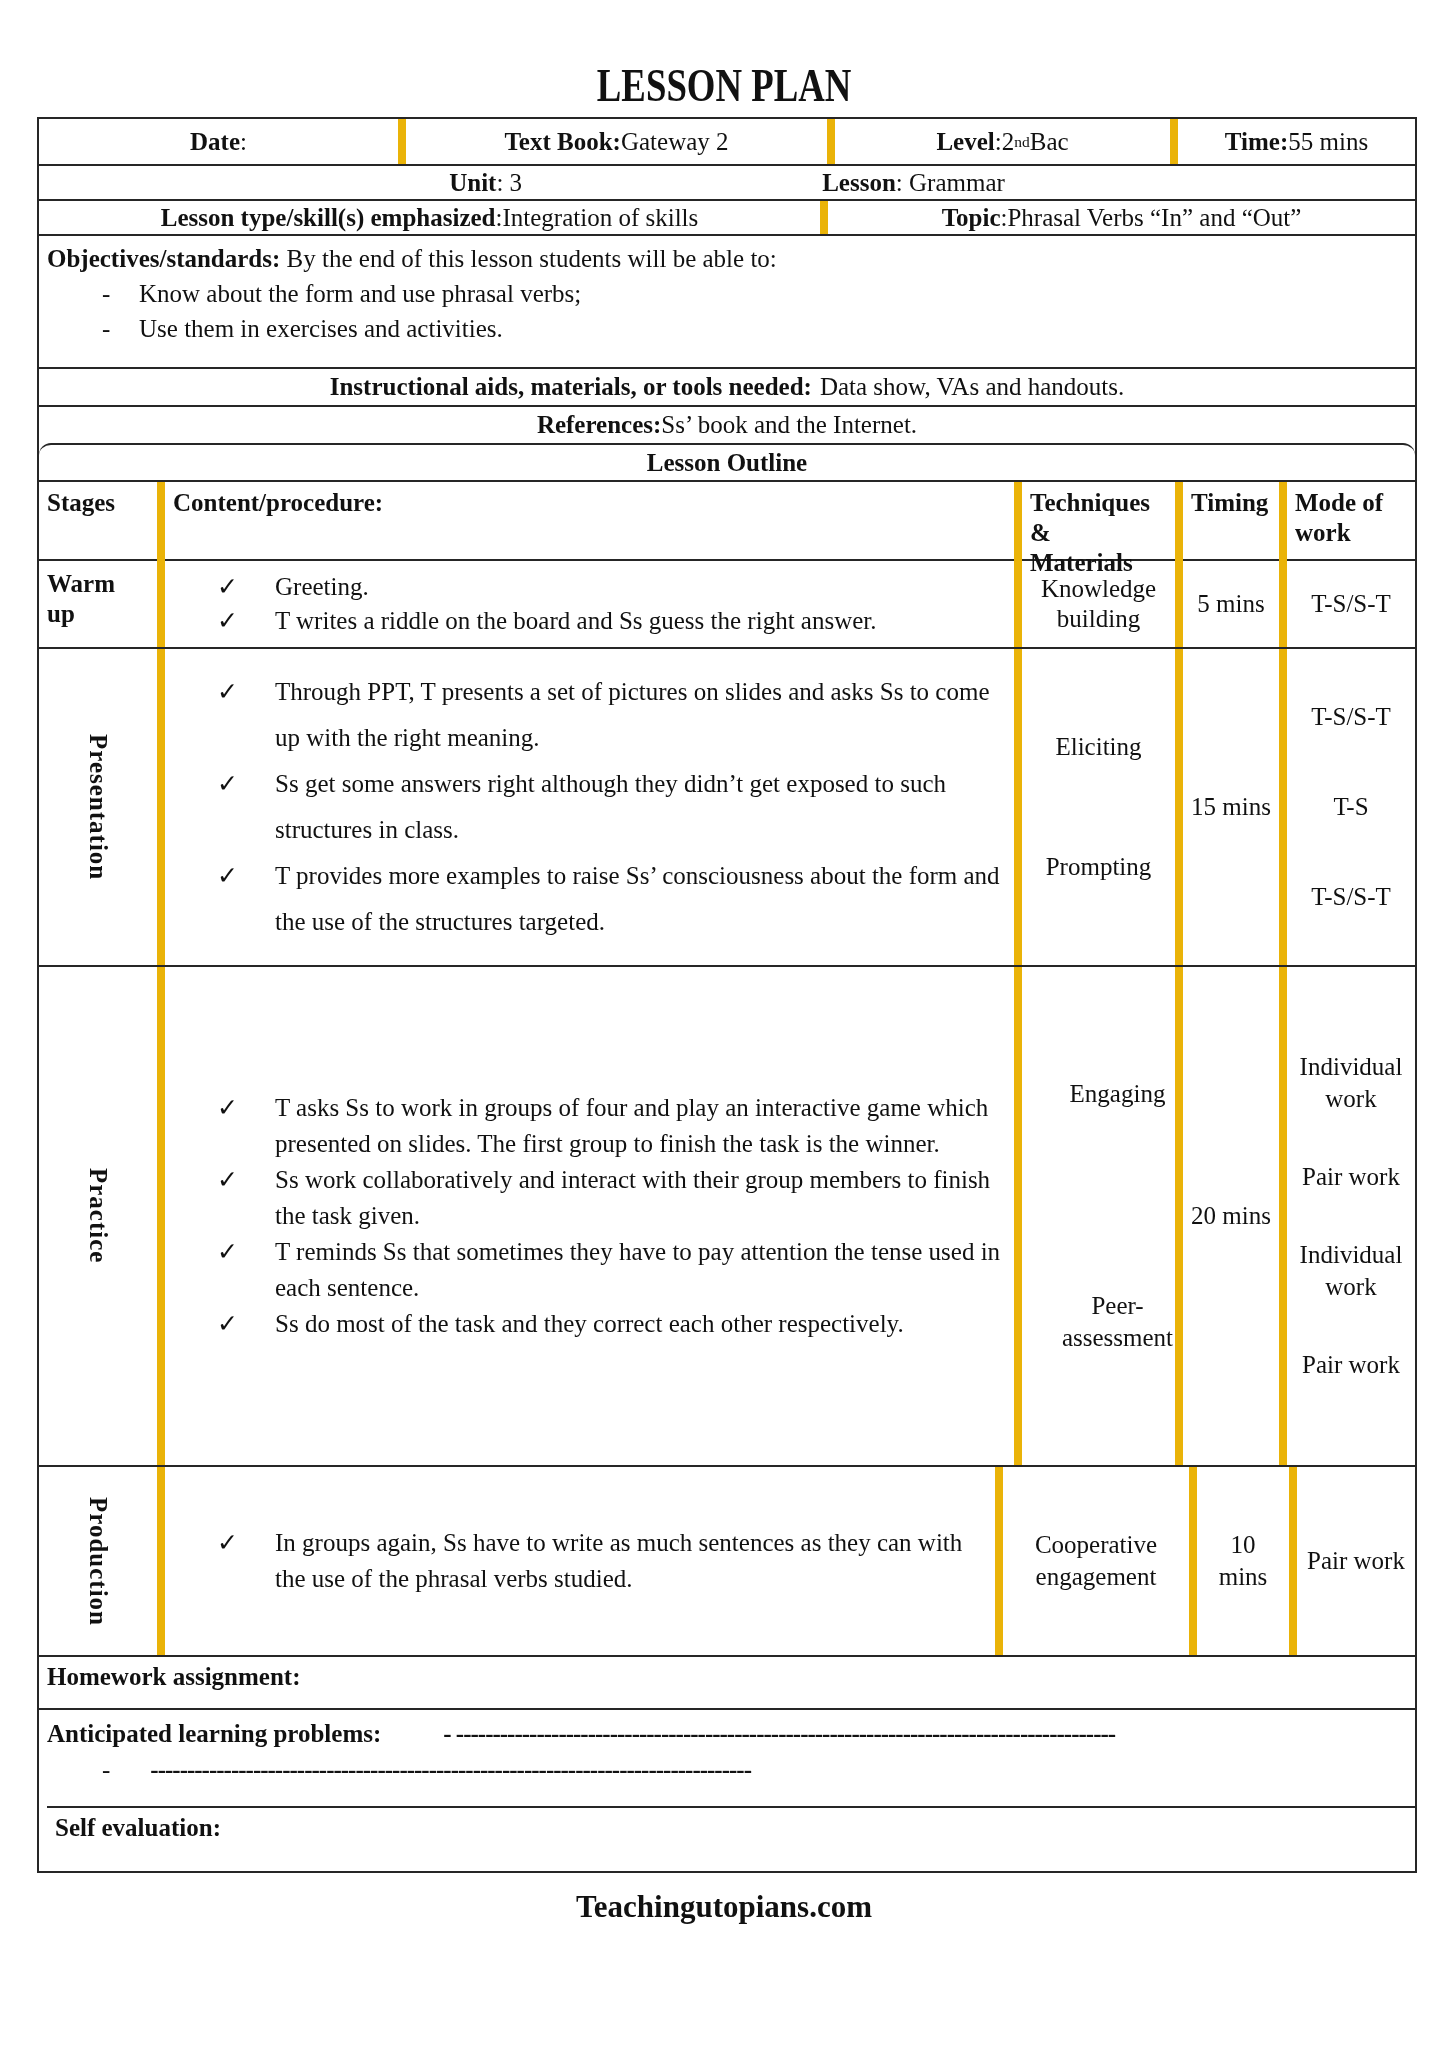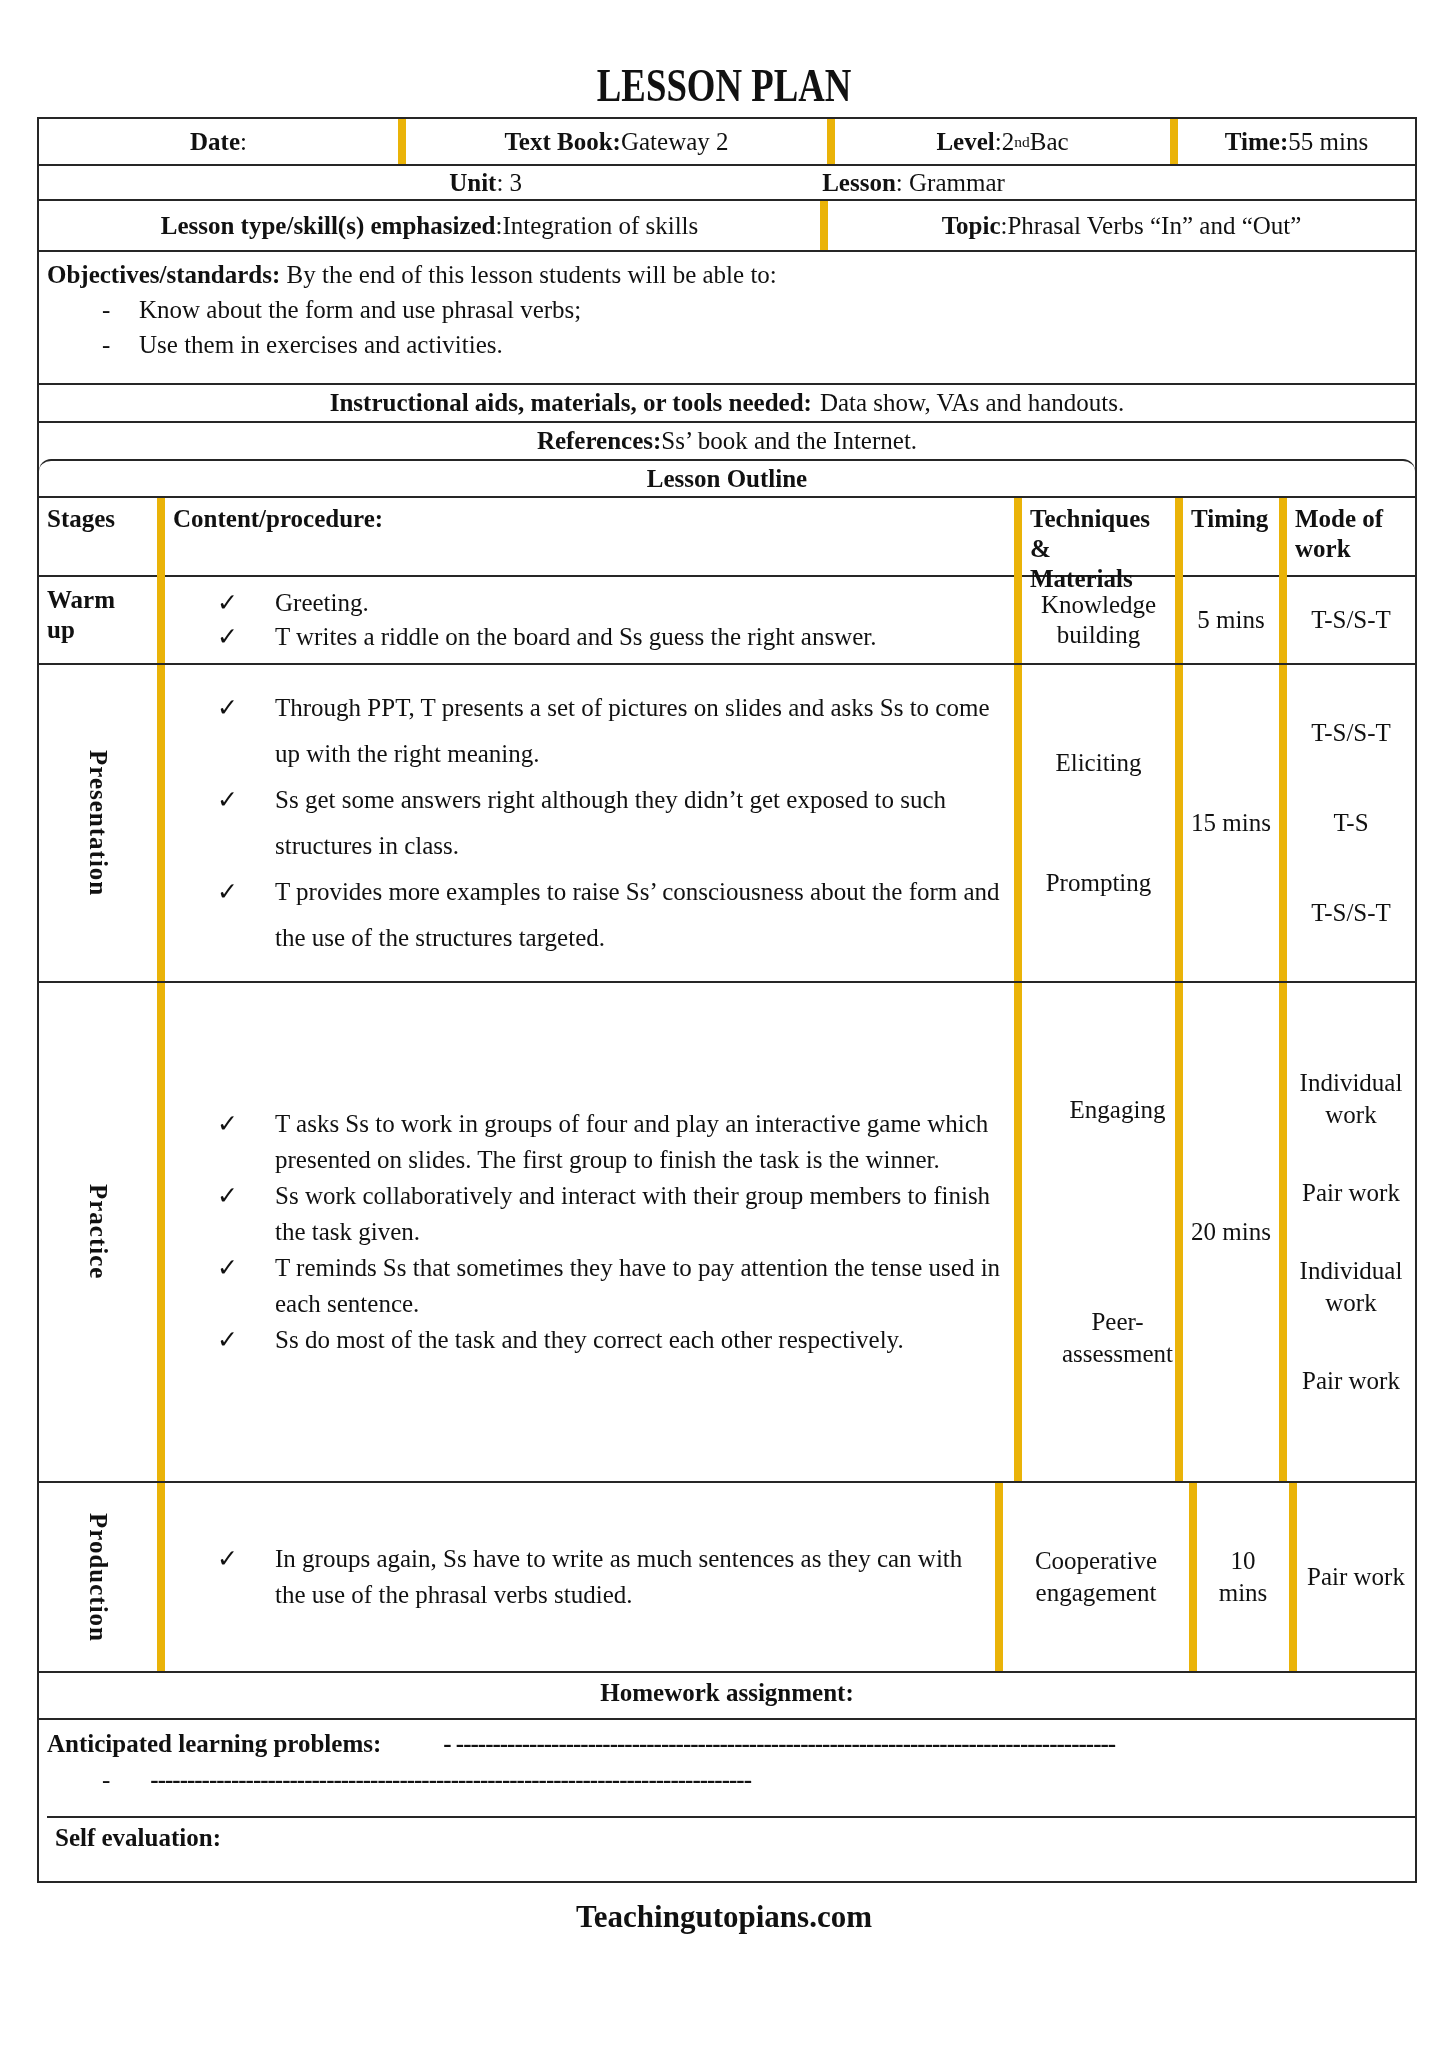--- a/index.html
+++ b/index.html
@@ -17,30 +17,30 @@
   .trow{display:grid;box-sizing:border-box;}
   .trow + .trow{border-top:2px solid #262626;}
   .cell{box-sizing:border-box;padding:0 8px;display:flex;flex-direction:column;justify-content:center;}
   .cell + .cell{border-left:8px solid #eab308;}
   .lbl{font-weight:bold;}
   .inline{flex-direction:row;align-items:center;white-space:nowrap;}
   sup{font-size:.62em;line-height:0;}
   
   .g-info1{grid-template-columns:359px 429px 343px 245px;height:45px;}
   .g-unit{grid-template-columns:1376px;height:35px;}
-  .g-type{grid-template-columns:781px 595px;height:51px;}
+  .g-type{grid-template-columns:781px 595px;height:35px;}
   .g-obj{grid-template-columns:1376px;height:133px;}
   .g-aids{grid-template-columns:1376px;height:38px;}
   .g-refs{grid-template-columns:1376px;height:38px;}
   .g-ltitle{grid-template-columns:1376px;height:37px;border-radius:12px;}
   .g-outline{grid-template-columns:118px 857px 161px 104px 136px;}
   .g-prod{grid-template-columns:118px 838px 194px 100px 126px;}
   .h-ohead{height:79px;} .h-warm{height:88px;} .h-pres{height:318px;}
   .h-prac{height:500px;} .h-prod{height:190px;}
-  .g-hw{grid-template-columns:1376px;height:47px;text-align:center;}
+  .g-hw{grid-template-columns:1376px;height:53px;}
   .g-ant{grid-template-columns:1376px;height:98px;}
   .g-self{grid-template-columns:1376px;height:65px;margin-left:8px;}
   
   .unit-span{display:inline-block;width:373px;}
   
   .obj-cell{justify-content:flex-start;padding-top:5px;}
   .obj-item{position:relative;padding-left:92px;line-height:35px;}
   .obj-item .dashm{position:absolute;left:55px;}
   .obj-line{line-height:35px;}
   

